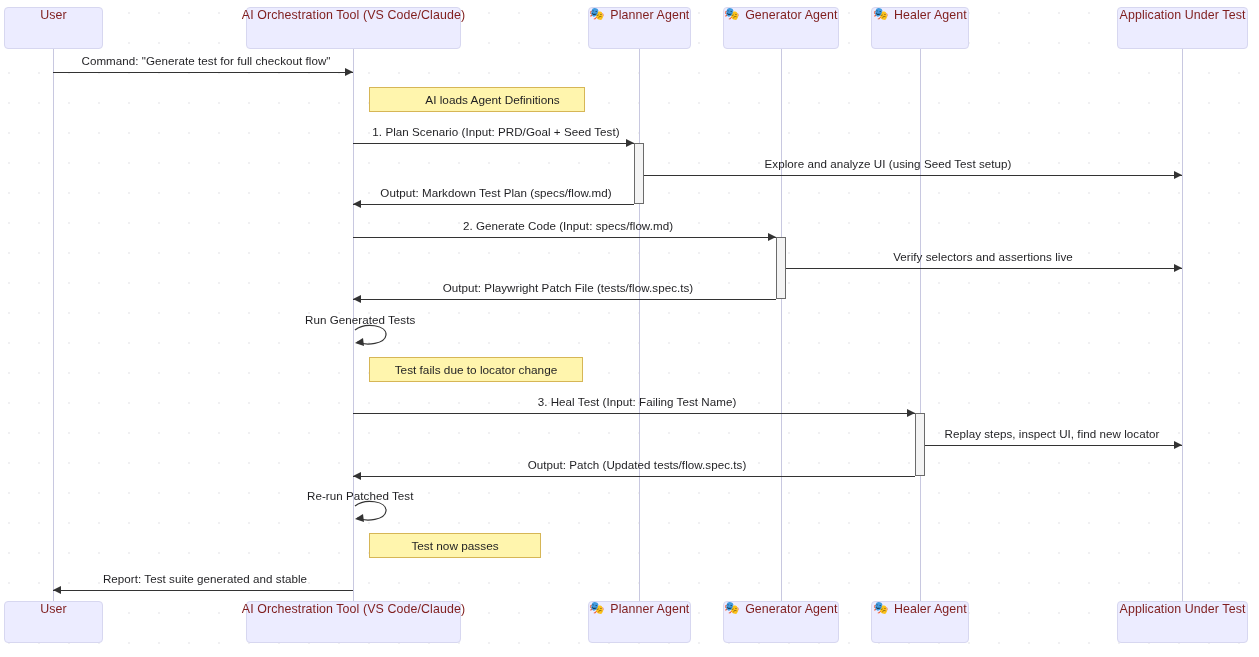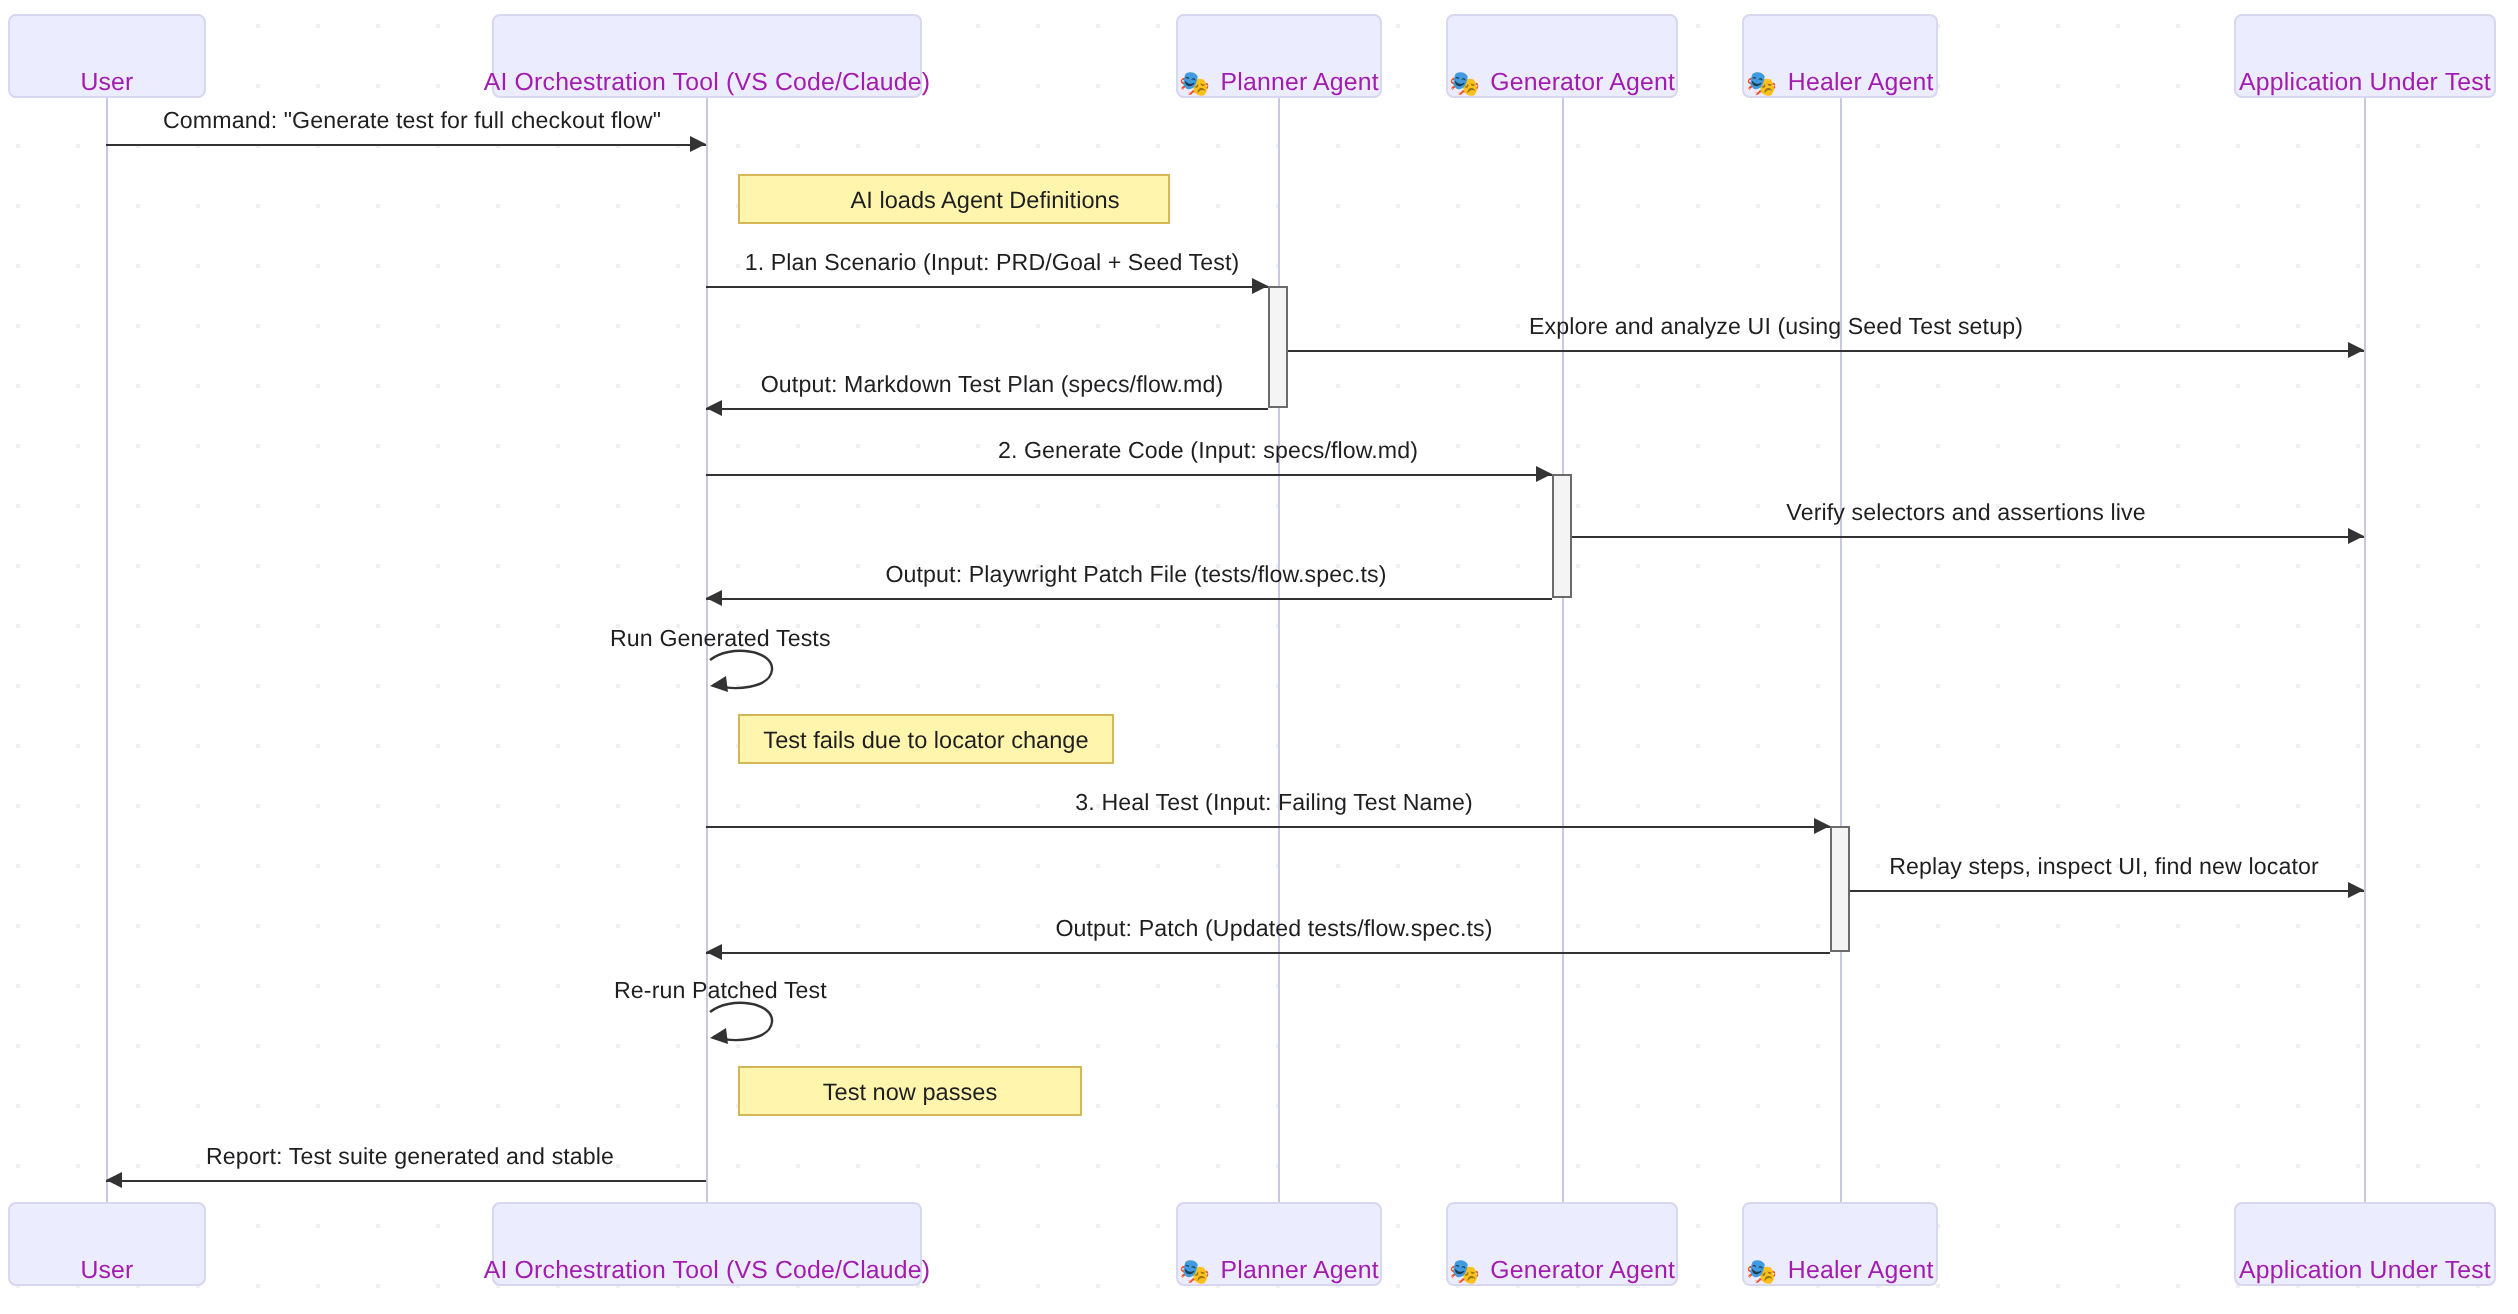--- a/index.html
+++ b/index.html
@@ -33,23 +33,23 @@
 
   
   .participant {
     position: absolute;
     box-sizing: border-box;
     height: 42px;
     background: #ececff;
     border: 1px solid #d7d7f0;
     border-radius: 4px;
     display: flex;
-    align-items: flex-end;
+    align-items: flex-start;
     justify-content: center;
-    color: #a21caf;
+    color: #7f1d1d;
     font-size: 12.4px;
     letter-spacing: 0.1px;
     white-space: nowrap;
     padding: 0 8px;
   }
   .participant .emoji {
     font-size: 12.5px;
     margin-right: 5px;
     line-height: 1;
   }
@@ -140,21 +140,21 @@
       <div class="arrowhead right" style="top: 139px; left: 626px;"></div>
       <div class="msg-label center" style="left: 496px; top: 125px; text-align: right;">1. Plan Scenario (Input: PRD/Goal + Seed Test)</div>
       <div class="msg-line" style="left: 644px; top: 175px; width: 538px;"></div>
       <div class="arrowhead right" style="top: 171px; left: 1174px;"></div>
       <div class="msg-label center" style="left: 888px; top: 157px; text-align: center;">Explore and analyze UI (using Seed Test setup)</div>
       <div class="msg-line" style="left: 353px; top: 204px; width: 281px;"></div>
       <div class="arrowhead left" style="top: 200px; left: 353px;"></div>
       <div class="msg-label center" style="left: 496px; top: 186px;">Output: Markdown Test Plan (specs/flow.md)</div>
       <div class="msg-line" style="left: 353px; top: 237px; width: 423px;"></div>
       <div class="arrowhead right" style="top: 233px; left: 768px;"></div>
-      <div class="msg-label center" style="left: 568px; top: 219px; margin-left: 36px;">2. Generate Code (Input: specs/flow.md)</div>
+      <div class="msg-label center" style="left: 568px; top: 219px;">2. Generate Code (Input: specs/flow.md)</div>
       <div class="msg-line" style="left: 786px; top: 268px; width: 396px;"></div>
       <div class="arrowhead right" style="top: 264px; left: 1174px;"></div>
       <div class="msg-label center" style="left: 983px; top: 250px;">Verify selectors and assertions live</div>
       <div class="msg-line" style="left: 353px; top: 299px; width: 423px;"></div>
       <div class="arrowhead left" style="top: 295px; left: 353px;"></div>
       <div class="msg-label center" style="left: 568px; top: 281px;">Output: Playwright Patch File (tests/flow.spec.ts)</div>
       <div class="msg-line" style="left: 353px; top: 413px; width: 562px;"></div>
       <div class="arrowhead right" style="top: 409px; left: 907px;"></div>
       <div class="msg-label center" style="left: 637px; top: 395px;">3. Heal Test (Input: Failing Test Name)</div>
       <div class="msg-line" style="left: 925px; top: 445px; width: 257px;"></div>
@@ -180,21 +180,21 @@
         <svg width="40" height="28" viewBox="0 0 40 28">
           <path d="M2,5 C12,-3 34,0 33,10 C32,19 14,21 4,17" fill="none" stroke="#333333" stroke-width="1.2"></path>
           <path d="M10,13 L2,18 L11,21 Z" fill="#333333"></path>
         </svg>
       </div>
     </div>
   <div id="layer-notes">
       <div class="note" style="left: 369px; top: 87px; width: 216px; height: 25px; padding-left: 41px;">
         <span>AI loads Agent Definitions</span>
       </div>
-      <div class="note" style="left: 369px; top: 357px; width: 188px; height: 25px;">
+      <div class="note" style="left: 369px; top: 357px; width: 214px; height: 25px;">
         <span>Test fails due to locator change</span>
       </div>
       <div class="note" style="left: 369px; top: 533px; width: 172px; height: 25px;">
         <span>Test now passes</span>
       </div>
     </div>
   <div id="layer-participants-top">
       <div class="participant" style="left: 4px; top: 7px; width: 99px;">
         <span>User</span>
       </div>

